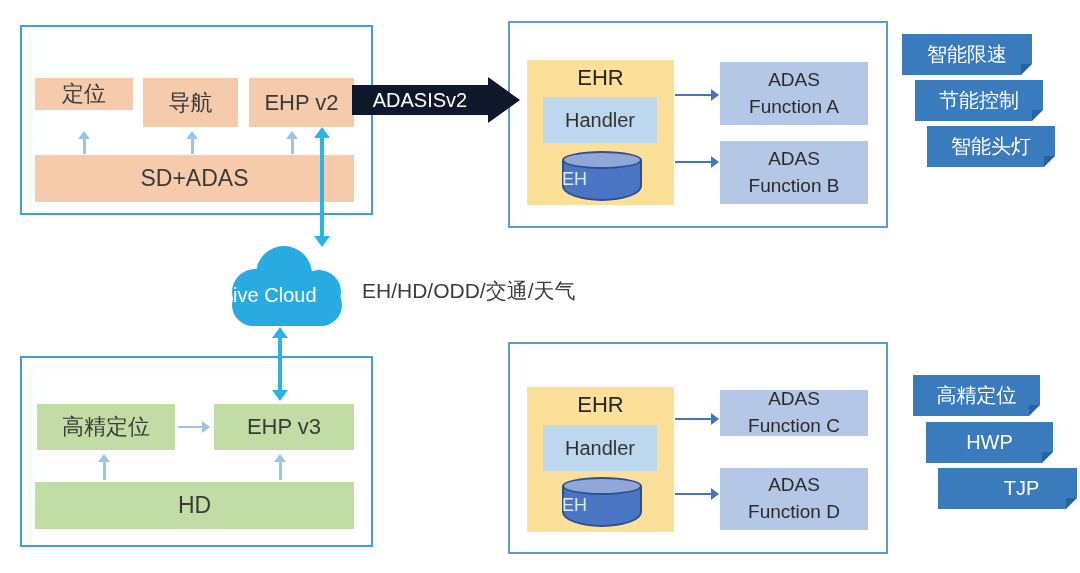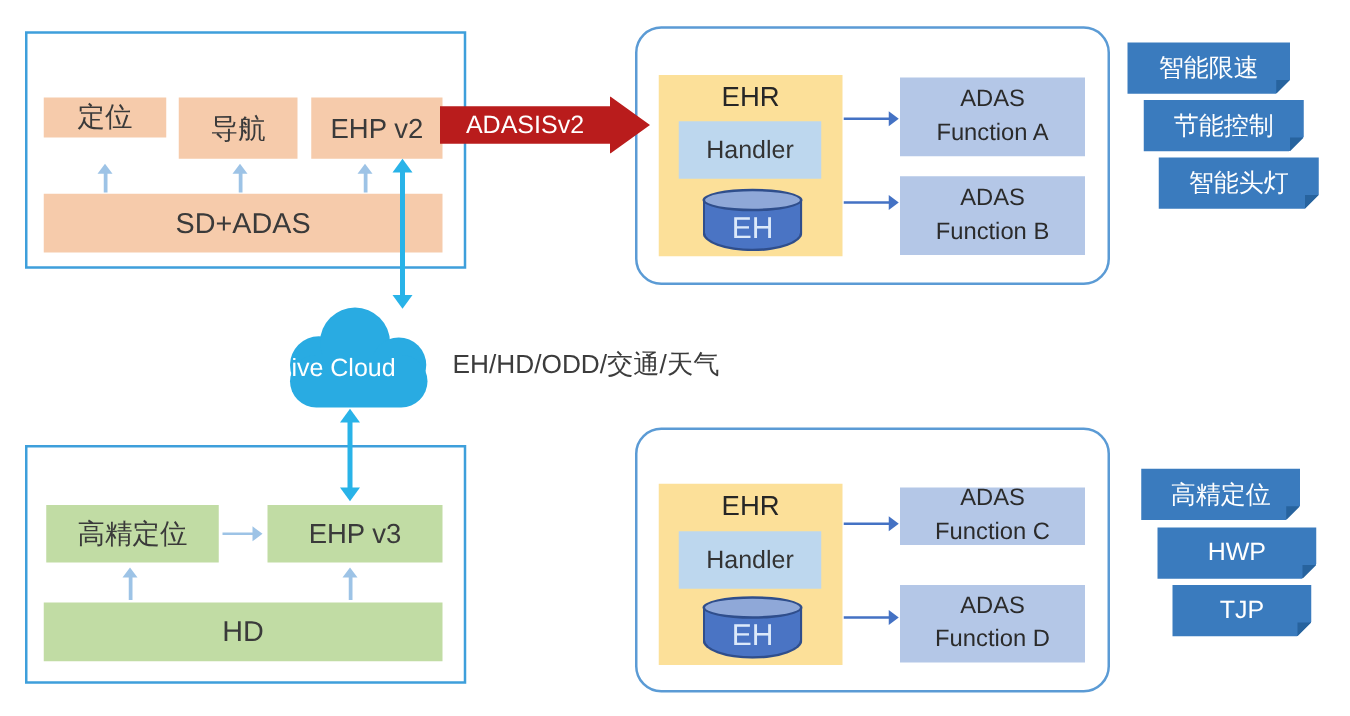--- a/index.html
+++ b/index.html
@@ -3,21 +3,21 @@
 <meta charset="utf-8">
 <style>
   html,body { margin:0; padding:0; background:#ffffff; }
   .canvas {
     position:relative; width:1080px; height:573px; background:#ffffff;
     font-family:"Liberation Sans", sans-serif; color:#333; overflow:hidden;
   }
 
   
   .frame { position:absolute; background:#fff; border:2px solid #3E9FDB; box-sizing:border-box; }
-  .frame.right { border-color:#5B9BD5; border-width:2px;border-radius:21px; }
+  .frame.right { border-color:#5B9BD5; border-width:2px; }
   .frame-tl { left:20px;  top:25px;  width:353px; height:190px; }
   .frame-tr { left:508px; top:21px;  width:380px; height:207px; }
   .frame-bl { left:20px;  top:356px; width:353px; height:191px; }
   .frame-br { left:508px; top:342px; width:380px; height:212px; }
 
   
   .box { position:absolute; display:flex; align-items:center; justify-content:center;
          font-size:22px; color:#3a3a3a; text-align:center; }
   .salmon { background:#F6CBAB; }
   .green  { background:#C1DCA4; }
@@ -45,34 +45,34 @@
   .ehr-b .handler { top:38px; }
 
   
   .cyl { position:absolute; left:35px; top:91px; width:80px; height:50px; }
   .ehr-b .cyl { top:90px; }
   .cyl-body { position:absolute; left:0; top:9px; width:100%; height:41px; box-sizing:border-box;
               background:#4A74C4; border:2px solid #2F4E8C; border-top:none;
               border-radius:0 0 40px 40px / 0 0 15px 15px; }
   .cyl-top  { position:absolute; left:0; top:0; width:100%; height:18px; box-sizing:border-box;
               background:#8FA8D8; border:2px solid #2F4E8C; border-radius:50%; }
-  .cyl-label{ position:absolute; left:0; top:18px; width:100%; text-align:center;
-              font-size:24px; color:#DCE9FA; }
+  .cyl-label{ position:absolute; left:0; top:18px; width:100%; text-align:left;
+              font-size:18px; color:#DCE9FA; }
 
   
   .func { position:absolute; width:148px; background:#B4C7E7; display:flex; align-items:center;
           justify-content:center; text-align:center; font-size:19px; line-height:1.4;
           color:#2b2b2b; padding:0 22px; box-sizing:border-box; }
   .f-a { left:210px; top:39px;  height:63px; }
   .f-b { left:210px; top:118px; height:63px; }
   .f-c { left:210px; top:46px;  height:46px; }
   .f-d { left:210px; top:124px; height:62px; }
 
   
-  .bigarrow { position:absolute; height:46px; background:#b91c1c; color:#fff;
+  .bigarrow { position:absolute; height:46px; background:#0f172a; color:#fff;
               display:flex; align-items:center; justify-content:center; font-size:20px;
               padding-right:32px; box-sizing:border-box;
               clip-path: polygon(0 8px, calc(100% - 32px) 8px, calc(100% - 32px) 0,
                                  100% 50%, calc(100% - 32px) 100%,
                                  calc(100% - 32px) calc(100% - 8px), 0 calc(100% - 8px)); }
   .ba-top { left:352px; top:77px;  width:168px; }
   .ba-bot { left:353px; top:402px; width:165px; }
 
   
   .uarr { position:absolute; width:12px; }
@@ -112,21 +112,21 @@
          display:flex; align-items:center; justify-content:center;
          background:linear-gradient(315deg, transparent 8px, #3A7BBE 0); }
   .tag::after { content:""; position:absolute; right:0; bottom:0; width:0; height:0;
                 border-top:11px solid #27639E; border-right:11px solid transparent; }
   .tg-1 { left:902px; top:34px;  width:130px; }
   .tg-2 { left:915px; top:80px;  width:128px; }
   .tg-3 { left:927px; top:126px; width:128px; }
   .tg-4 { left:938px; top:173px; width:130px; }
   .tg-5 { left:913px; top:375px; width:127px; }
   .tg-6 { left:926px; top:422px; width:127px; }
-  .tg-7 { left:938px; top:468px; width:111px; }
+  .tg-7 { left:938px; top:468px; width:111px;padding-left:28px; }
 </style>
 </head>
 <body>
 
 <div class="canvas">
 
   <div class="frame frame-tl">
     <div class="box salmon b-dingwei">定位</div>
     <div class="box salmon b-daohang">导航</div>
     <div class="box salmon b-ehpv2">EHP v2</div>

